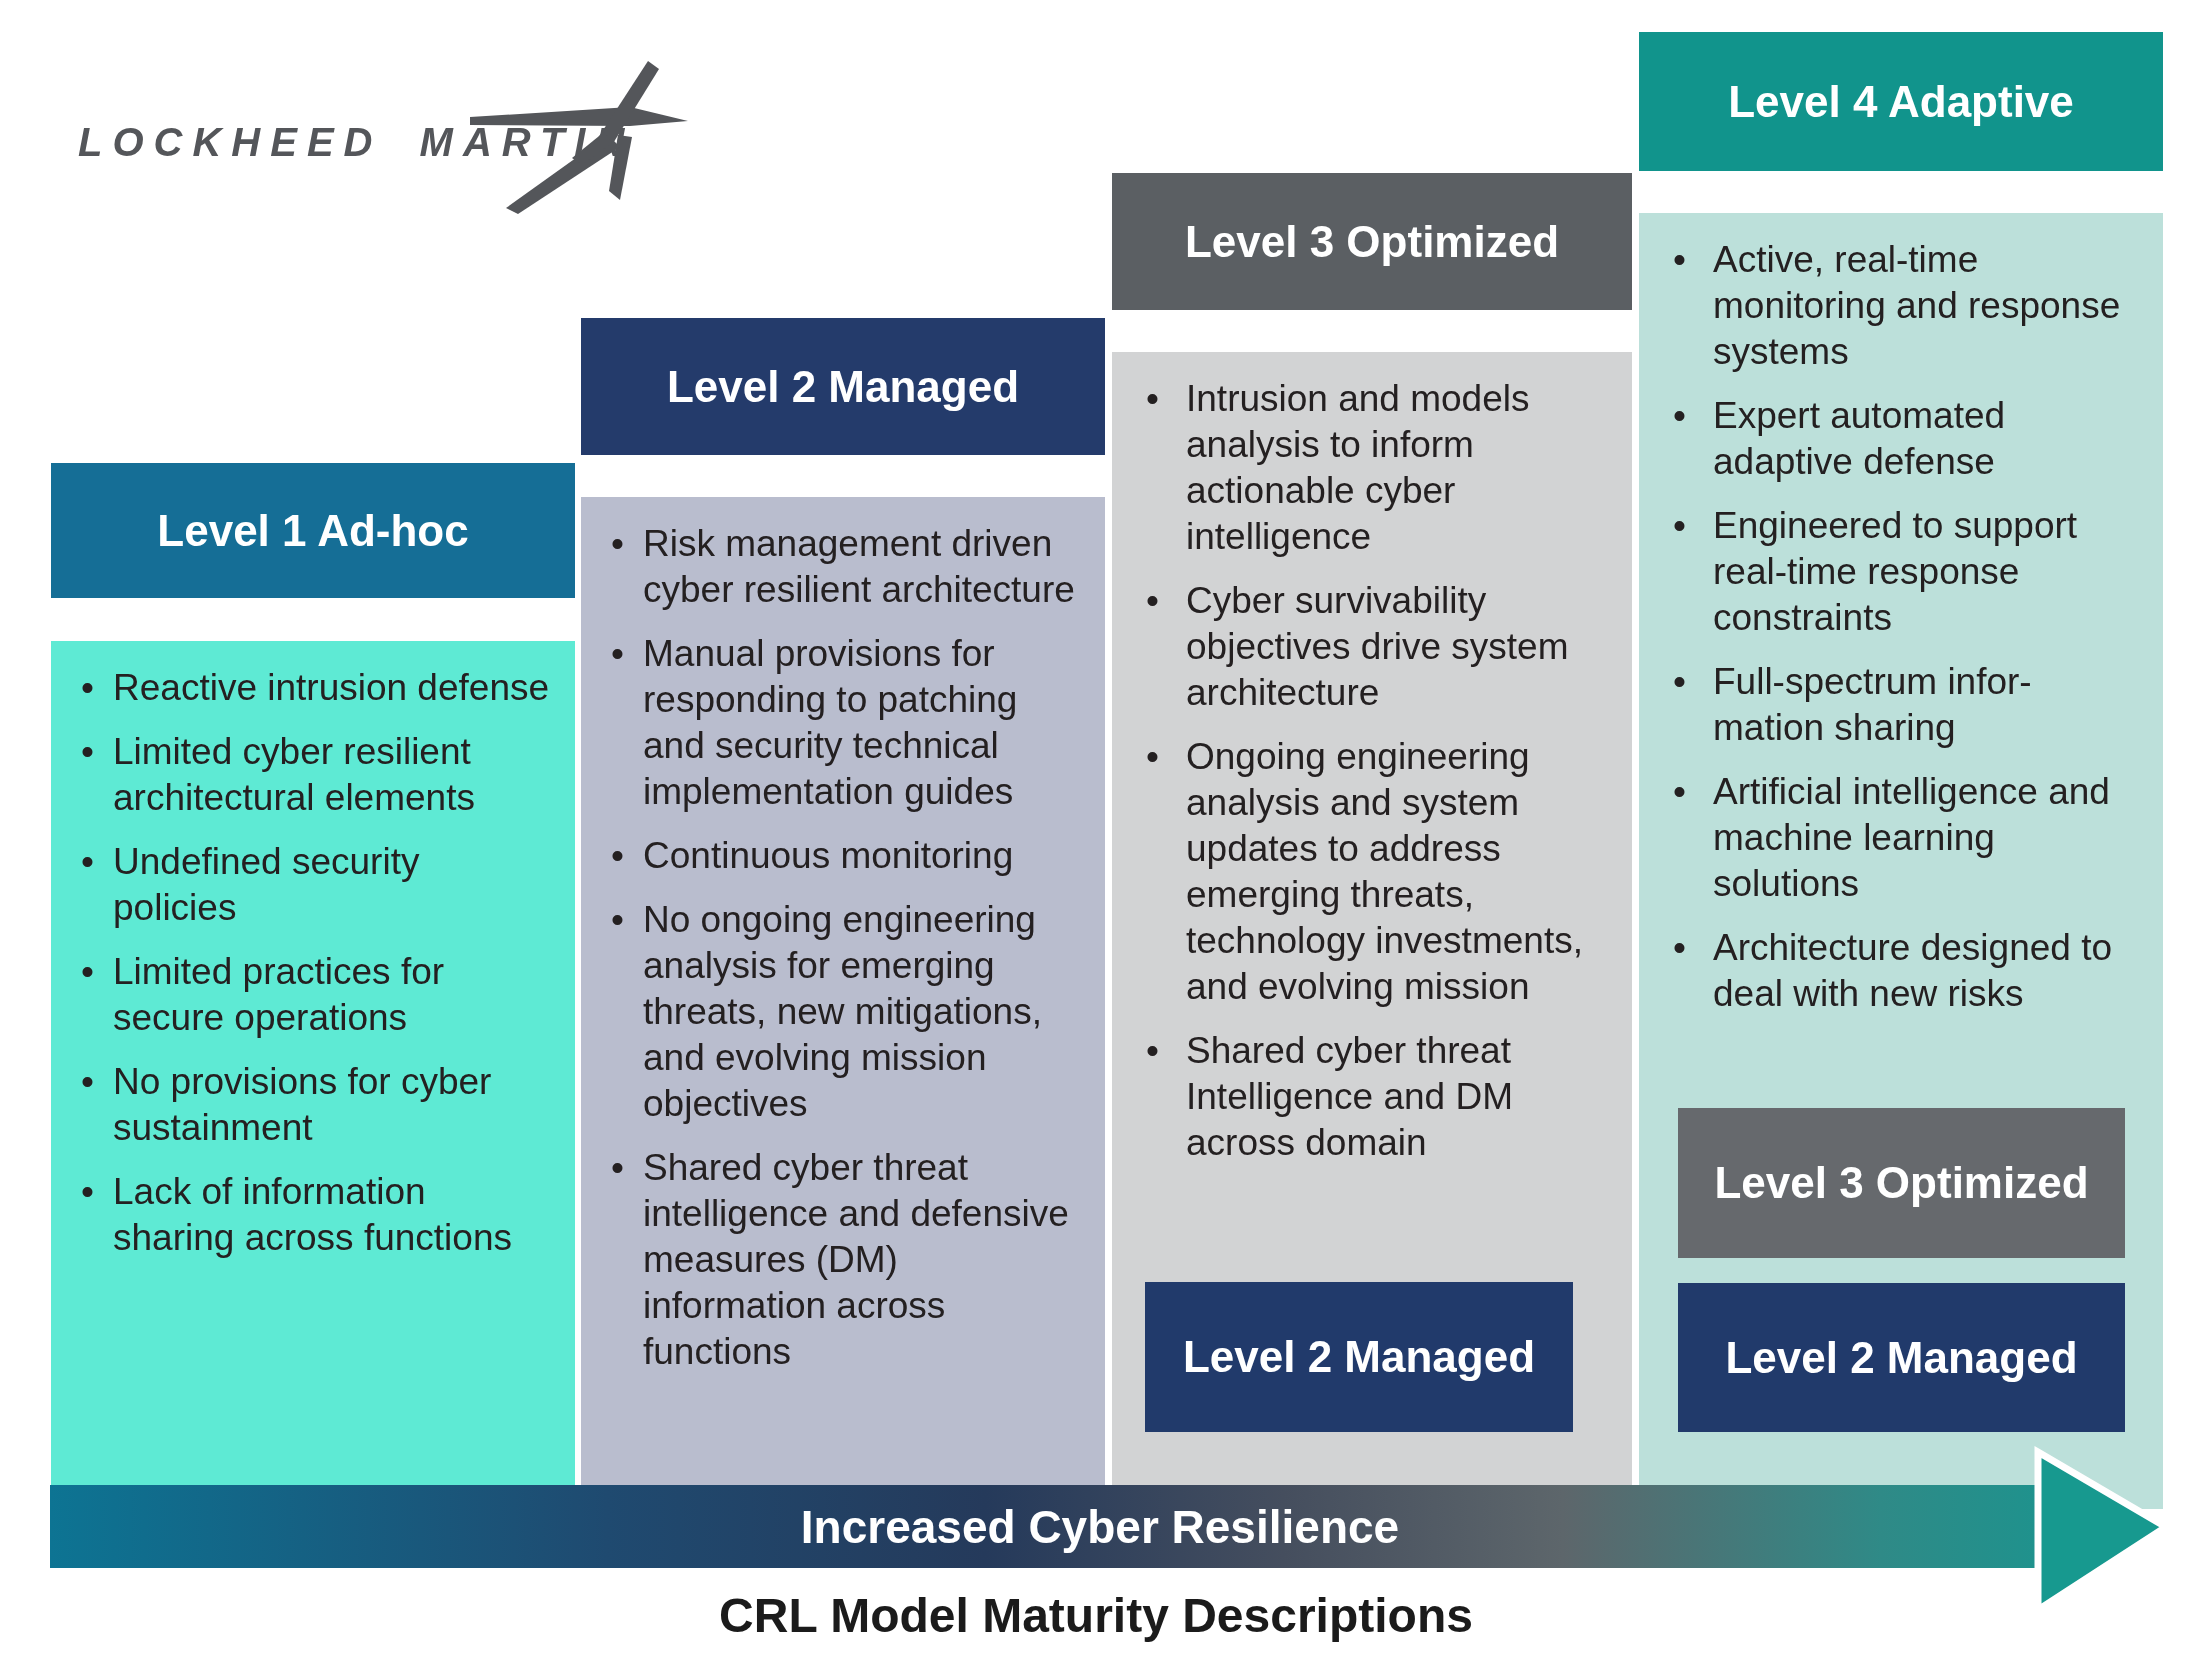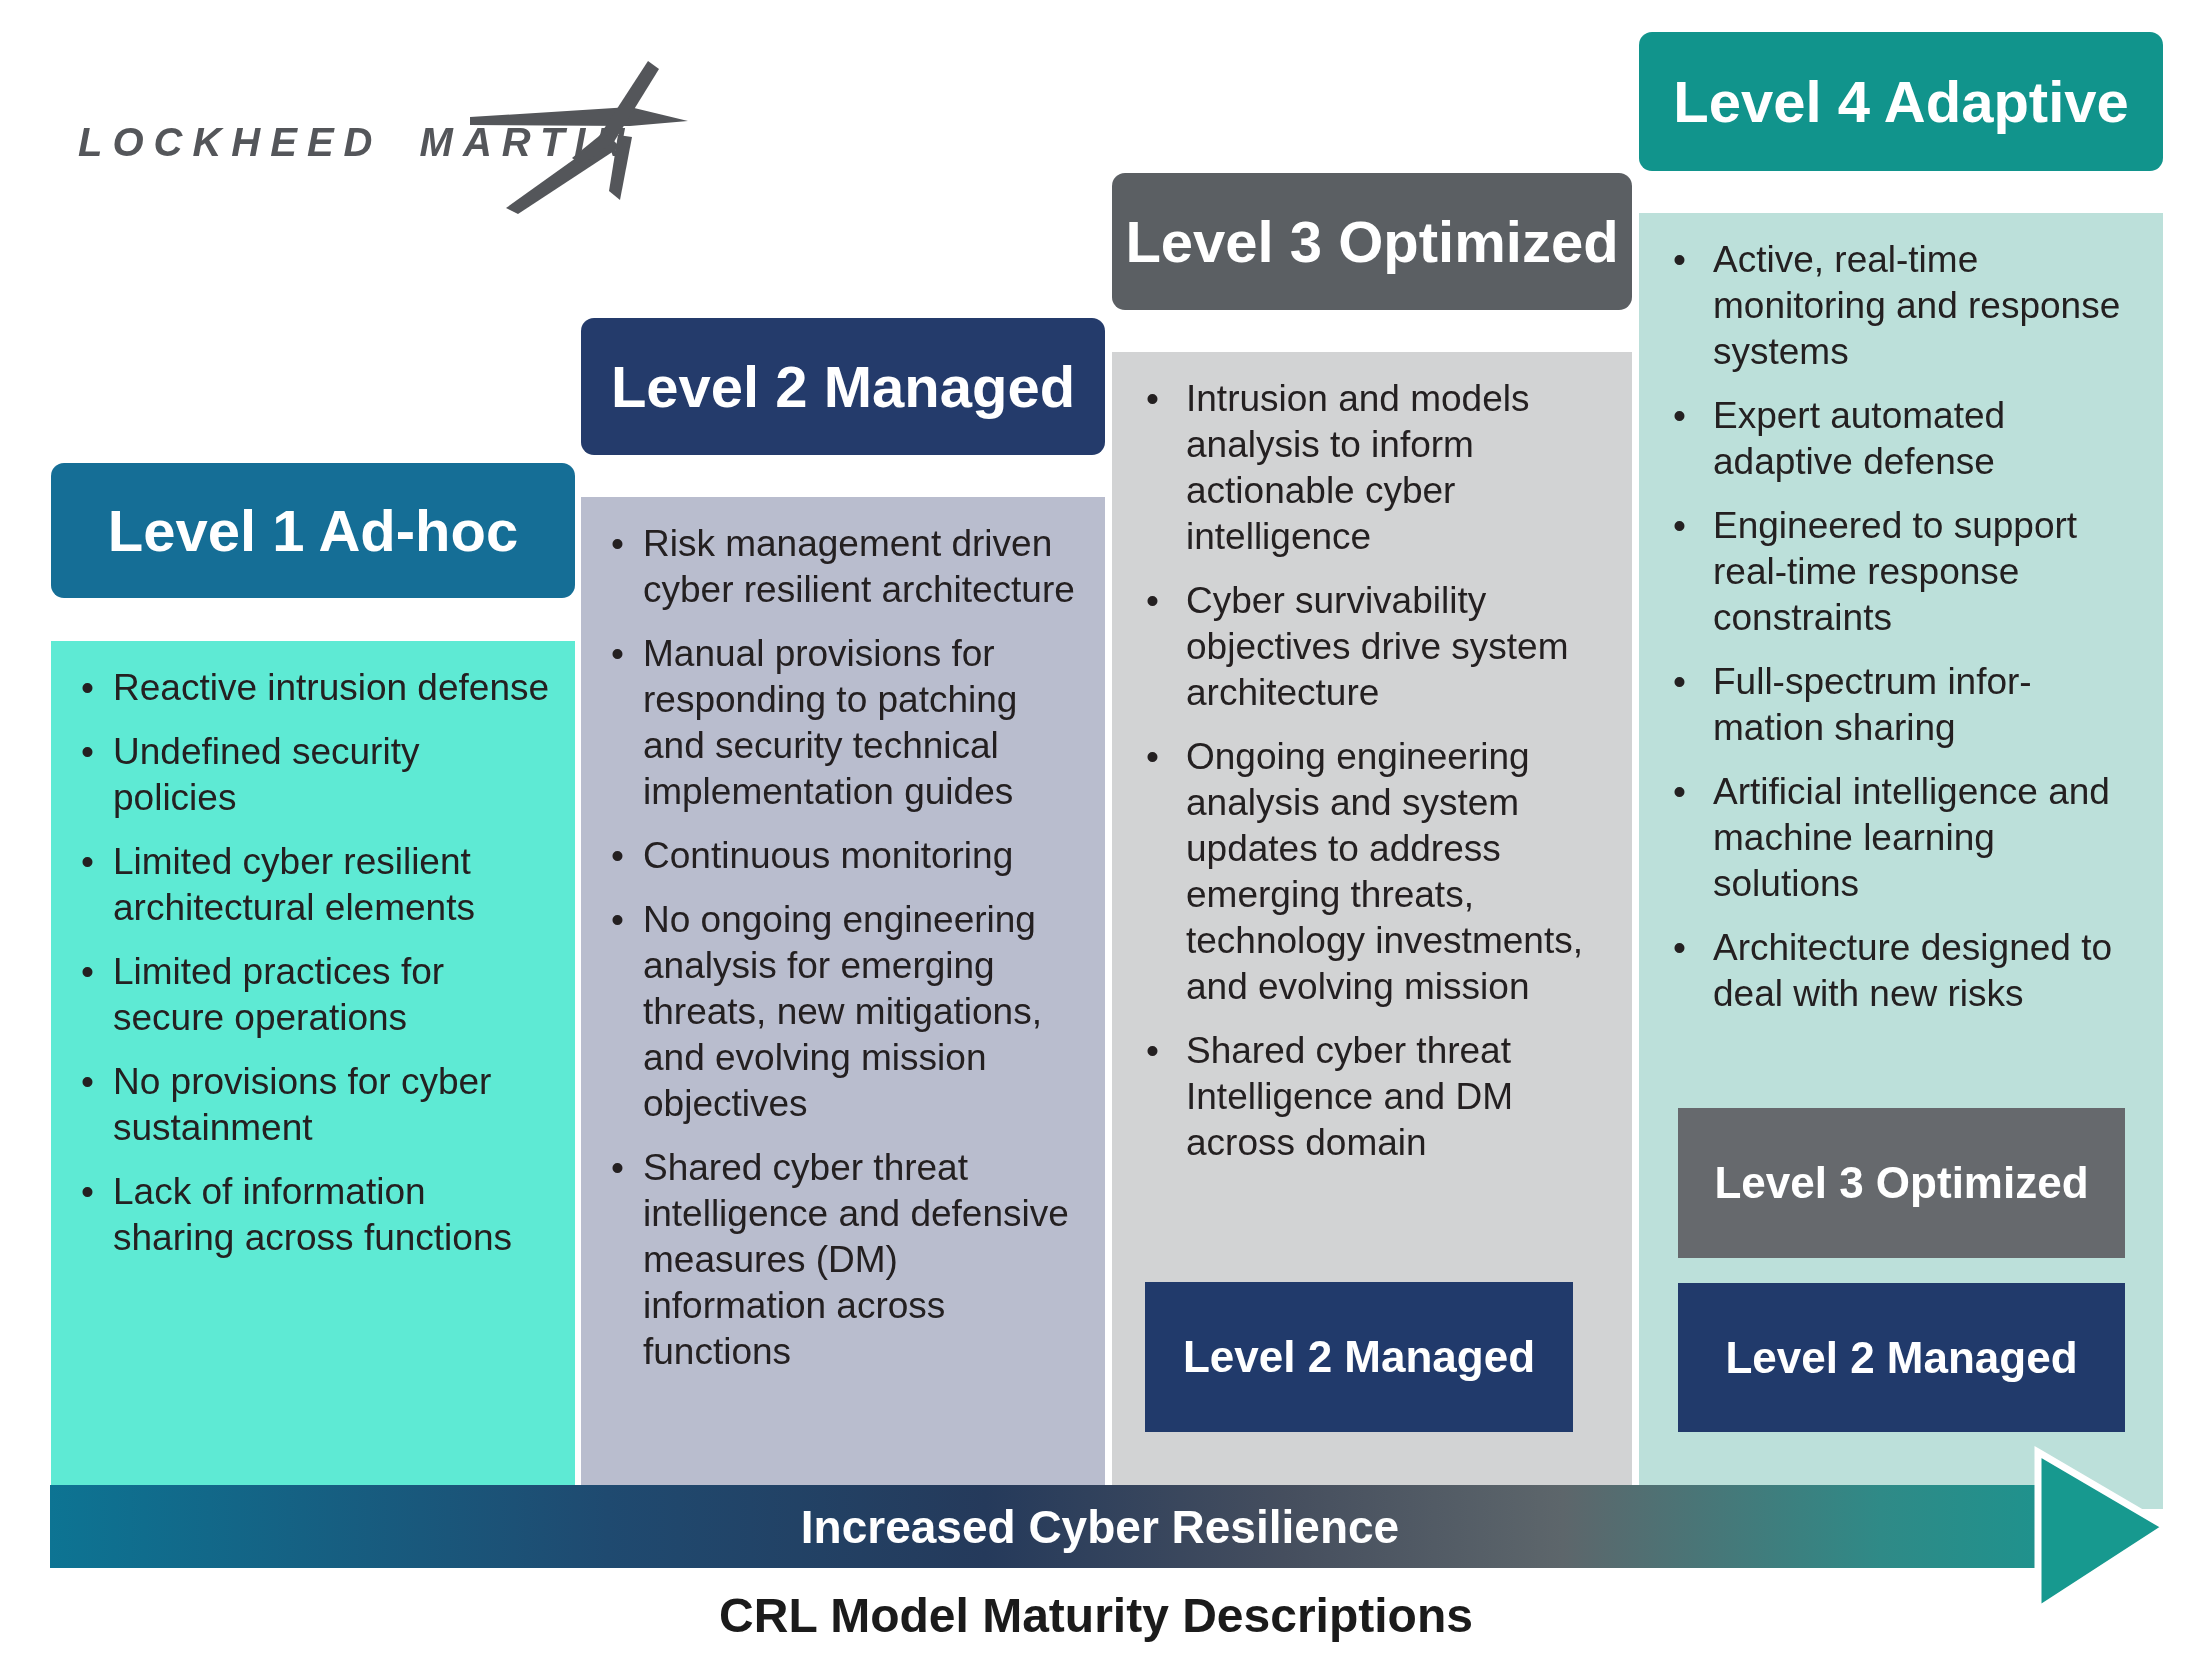--- a/index.html
+++ b/index.html
@@ -9,21 +9,21 @@
   }
   
   .logo-text{
     position:absolute;left:78px;top:120px;font-size:40px;font-weight:bold;font-style:italic;
     letter-spacing:10px;word-spacing:16px;color:#54565a;white-space:nowrap;
   }
   .logo-star{position:absolute;left:470px;top:45px;width:240px;height:180px;}
   
   .col-header{
     position:absolute;display:flex;align-items:center;justify-content:center;
-    color:#ffffff;font-size:58px;font-weight:bold;text-align:center;border-radius:13px;
+    color:#ffffff;font-size:44px;font-weight:bold;text-align:center;
   }
   .col-body{position:absolute;margin-top:34px;}
   .h1{left:51px;  top:463px;width:524px;height:135px;background:#156e96;}
   .b1{left:51px;  top:607px;width:524px;height:868px; background:#5eead4;}
   .h2{left:581px; top:318px;width:524px;height:137px;background:#243b6b;}
   .b2{left:581px; top:463px;width:524px;height:1012px;background:#b9bdce;}
   .h3{left:1112px;top:173px;width:520px;height:137px;background:#5b5f63;}
   .b3{left:1112px;top:318px;width:520px;height:1157px;background:#d2d3d4;}
   .h4{left:1639px;top:32px; width:524px;height:139px;background:#11948c;}
   .b4{left:1639px;top:179px;width:524px;height:1296px;background:#bce0da;}
@@ -75,22 +75,22 @@
       <polygon points="102,113 134,87 142,98 112,120"></polygon>
     </g>
   </svg>
 
   <div class="col-header h1">
     <span>Level 1 Ad-hoc</span>
   </div>
   <div class="col-body b1">
     <ul>
       <li>Reactive intrusion defense</li>
+      <li>Limited cyber resilient architectural elements</li>
       <li>Undefined security policies</li>
-      <li>Limited cyber resilient architectural elements</li>
       <li>Limited practices for secure operations</li>
       <li>No provisions for cyber sustainment</li>
       <li>Lack of information sharing across functions</li>
     </ul>
   </div>
 
   <div class="col-header h2">
     <span>Level 2 Managed</span>
   </div>
   <div class="col-body b2">

